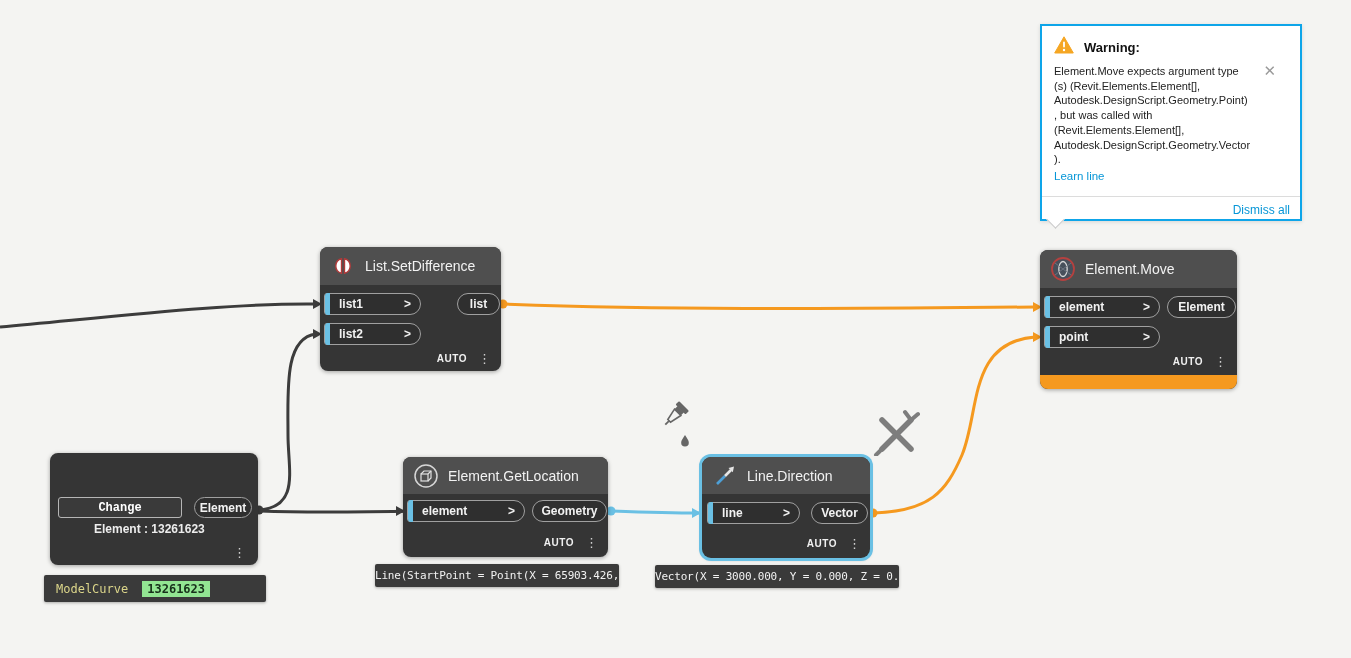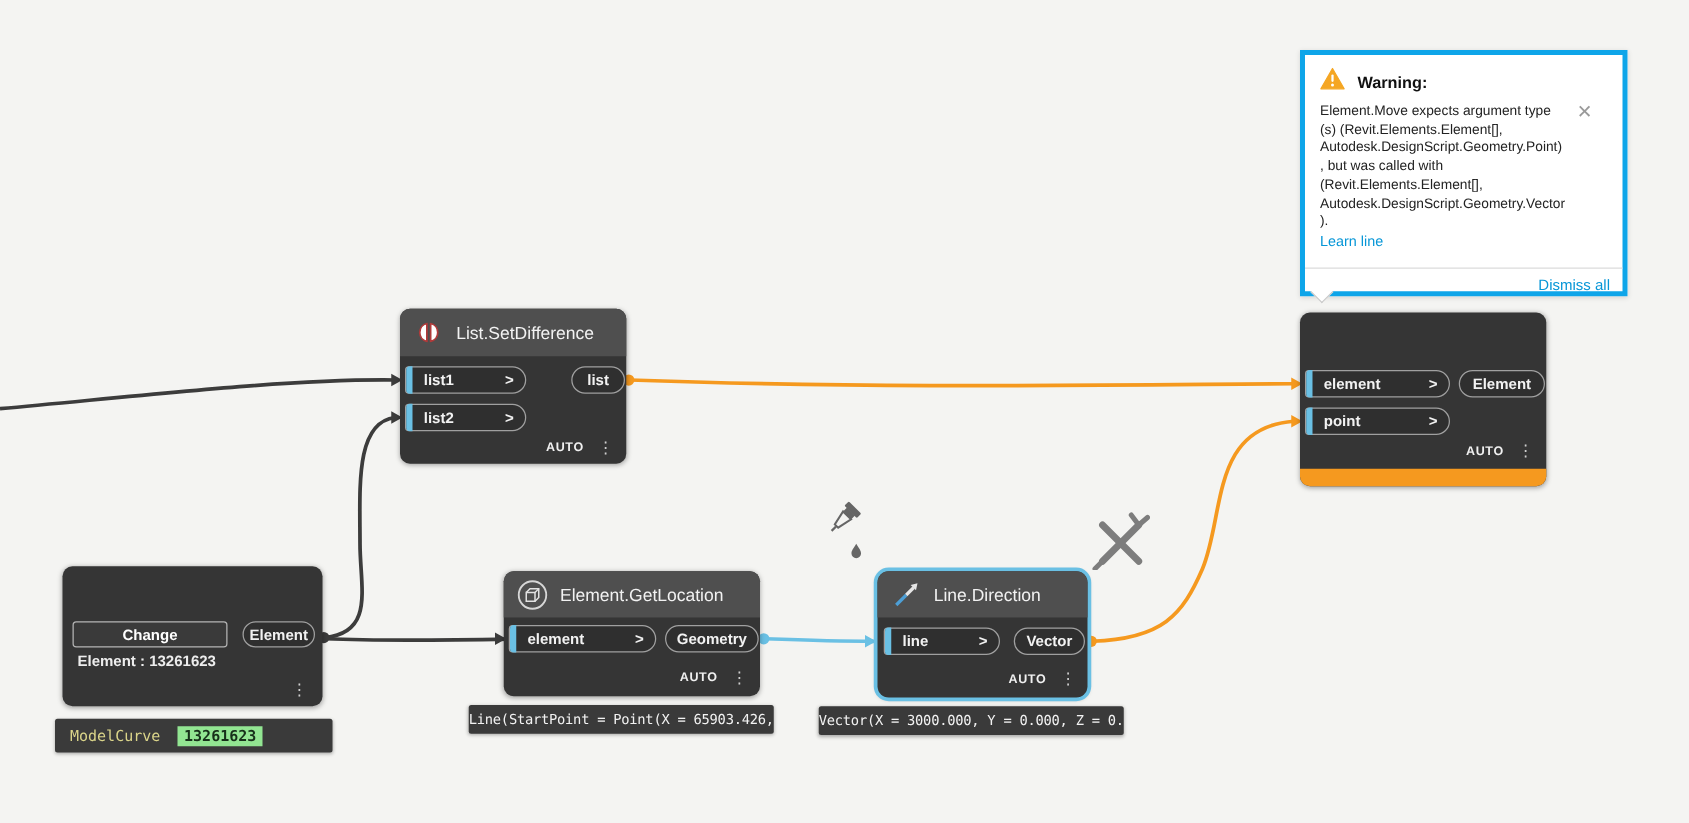--- a/index.html
+++ b/index.html
@@ -18,41 +18,41 @@
   .pill{position:absolute;height:22px;background:#2F2F2F;border:1px solid #A0A0A0;
     border-radius:11px;display:flex;align-items:center;box-sizing:border-box;
     font-size:12px;font-weight:bold;color:#F2F2F2;}
   .pill.in{border-radius:3px 11px 11px 3px;padding:0 9px 0 14px;justify-content:space-between;}
   .pill.in::before{content:"";position:absolute;left:0;top:-1px;bottom:-1px;width:5px;
     background:#6AC0E4;border-radius:3px 0 0 3px;}
   .pill.out{justify-content:center;}
   .btn{position:absolute;height:21px;background:#3A3A3A;border:1px solid #B5B5B5;
     border-radius:3px;display:flex;align-items:center;justify-content:center;
     font-size:12px;font-weight:bold;color:#fff;box-sizing:border-box;}
-  .status{position:absolute;font-size:12px;font-weight:bold;color:#EDEDED;white-space:nowrap;}
+  .status{position:absolute;font-size:12px;font-weight:bold;color:#EDEDED;white-space:nowrap;margin-left:32px;}
   .nfoot{position:absolute;display:flex;align-items:center;gap:11px;}
   .lacing{font-size:10px;font-weight:bold;letter-spacing:.5px;color:#F0F0F0;}
   .kebab{font-family:"DejaVu Sans",sans-serif;font-size:13px;color:#CFCFCF;line-height:1;}
   .warnbar{position:absolute;left:0;right:0;bottom:0;height:14px;background:#F5991F;
     border-radius:0 0 8px 8px;}
 
   
   .preview{position:absolute;background:#3A3A3A;color:#F2F2F2;
     font-family:"DejaVu Sans Mono",monospace;font-size:11px;letter-spacing:-.2px;
     padding:5px 0;border-radius:2px;white-space:nowrap;box-shadow:0 1px 3px rgba(0,0,0,.3);}
   .watch{position:absolute;width:222px;height:27px;background:#3A3A3A;
     display:flex;align-items:center;gap:14px;padding:0 12px;box-sizing:border-box;
     border-radius:2px;box-shadow:0 1px 3px rgba(0,0,0,.3);
     font-family:"DejaVu Sans Mono",monospace;font-size:12px;}
   .wtype{color:#DBD58A;}
   .wval{background:#92E592;color:#17301a;font-weight:bold;padding:1px 5px;}
 
   
-  .wpanel{position:absolute;left:1040px;top:40px;width:262px;height:197px;background:#fff;
-    border:4px solid #0ea5e9;box-sizing:border-box;box-shadow:0 1px 4px rgba(0,0,0,.12);}
+  .wpanel{position:absolute;left:1040px;top:24px;width:262px;height:197px;background:#fff;
+    border:2px solid #0ea5e9;box-sizing:border-box;box-shadow:0 1px 4px rgba(0,0,0,.12);}
   .wtitle-row{position:absolute;left:12px;top:10px;display:flex;align-items:center;gap:10px;}
   .wtitle{font-weight:bold;font-size:13px;color:#111;}
   .wclose{position:absolute;right:24px;top:36px;color:#9A9A9A;font-size:15px;cursor:pointer;}
   .wmsg{position:absolute;left:12px;top:38px;width:218px;font-size:11px;line-height:14.7px;
     color:#222;white-space:pre-line;}
   .wlearn{position:absolute;left:12px;top:144px;font-size:11.5px;color:#0696D7;cursor:pointer;}
   .wsep{position:absolute;left:0;right:0;top:170px;border-top:1px solid #DCDCDC;}
   .wdismiss{position:absolute;right:10px;top:177px;font-size:12px;color:#0696D7;cursor:pointer;}
   .wtail{position:absolute;left:7px;bottom:-7px;width:12px;height:12px;background:#fff;
     border-right:1px solid #C9C9C9;border-bottom:1px solid #C9C9C9;transform:rotate(45deg);}
@@ -111,21 +111,21 @@
     <div class="pill out" style="top:46px;right:1px;width:43px;">
       <span>list</span>
     </div>
     <div class="nfoot" style="right:10px;bottom:6px;">
       <span class="lacing">AUTO</span>
       <span class="kebab">⋮</span>
     </div>
   </div>
 
   <div class="node" style="left:50px;top:453px;width:208px;height:112px;">
-    <div class="btn" style="top:44px;left:8px;width:124px;">
+    <div class="btn" style="top:44px;left:8px;width:124px;font-family:Liberation Mono, monospace;">
       <span>Change</span>
     </div>
     <div class="pill out" style="top:44px;left:144px;width:58px;height:21px;">
       <span>Element</span>
     </div>
     <div class="status" style="left:12px;top:69px;">Element : 13261623</div>
     <div class="nfoot" style="right:12px;bottom:6px;">
       <span class="kebab">⋮</span>
     </div>
   </div>
@@ -173,20 +173,31 @@
     <div class="pill out" style="top:45px;right:2px;width:57px;">
       <span>Vector</span>
     </div>
     <div class="nfoot" style="right:9px;bottom:8px;">
       <span class="lacing">AUTO</span>
       <span class="kebab">⋮</span>
     </div>
   </div>
 
   <div class="node" style="left:1040px;top:250px;width:197px;height:139px;">
+    <div class="nhead">
+      <span class="nicon">
+        <svg width="26" height="26" viewBox="0 0 26 26">
+          <circle cx="13" cy="13" r="11" fill="#47505B" stroke="#B5413F" stroke-width="1.8"></circle>
+          <ellipse cx="13" cy="13" rx="4.2" ry="7.5" fill="none" stroke="#D8D8D8" stroke-width="1.3"></ellipse>
+          <line x1="5" y1="7" x2="21" y2="19" stroke="#6b7480" stroke-width="1"></line>
+          <line x1="21" y1="7" x2="5" y2="19" stroke="#6b7480" stroke-width="1"></line>
+        </svg>
+      </span>
+      <span class="ntitle">Element.Move</span>
+    </div>
     <div class="pill in" style="top:46px;left:4px;width:116px;">
       <span>element</span>
       <span>&gt;</span>
     </div>
     <div class="pill in" style="top:76px;left:4px;width:116px;">
       <span>point</span>
       <span>&gt;</span>
     </div>
     <div class="pill out" style="top:46px;right:1px;width:69px;">
       <span>Element</span>

